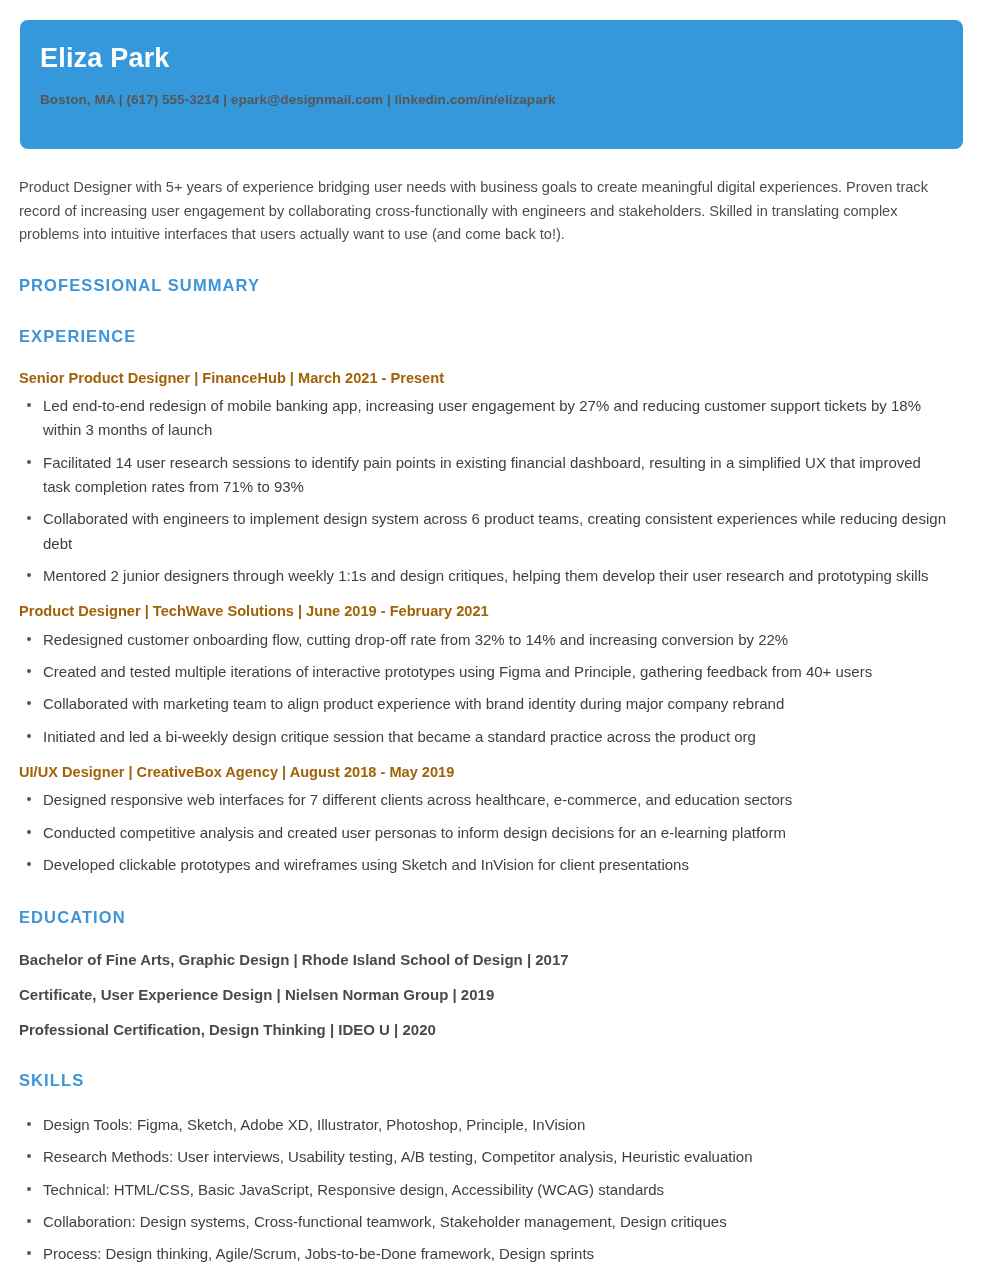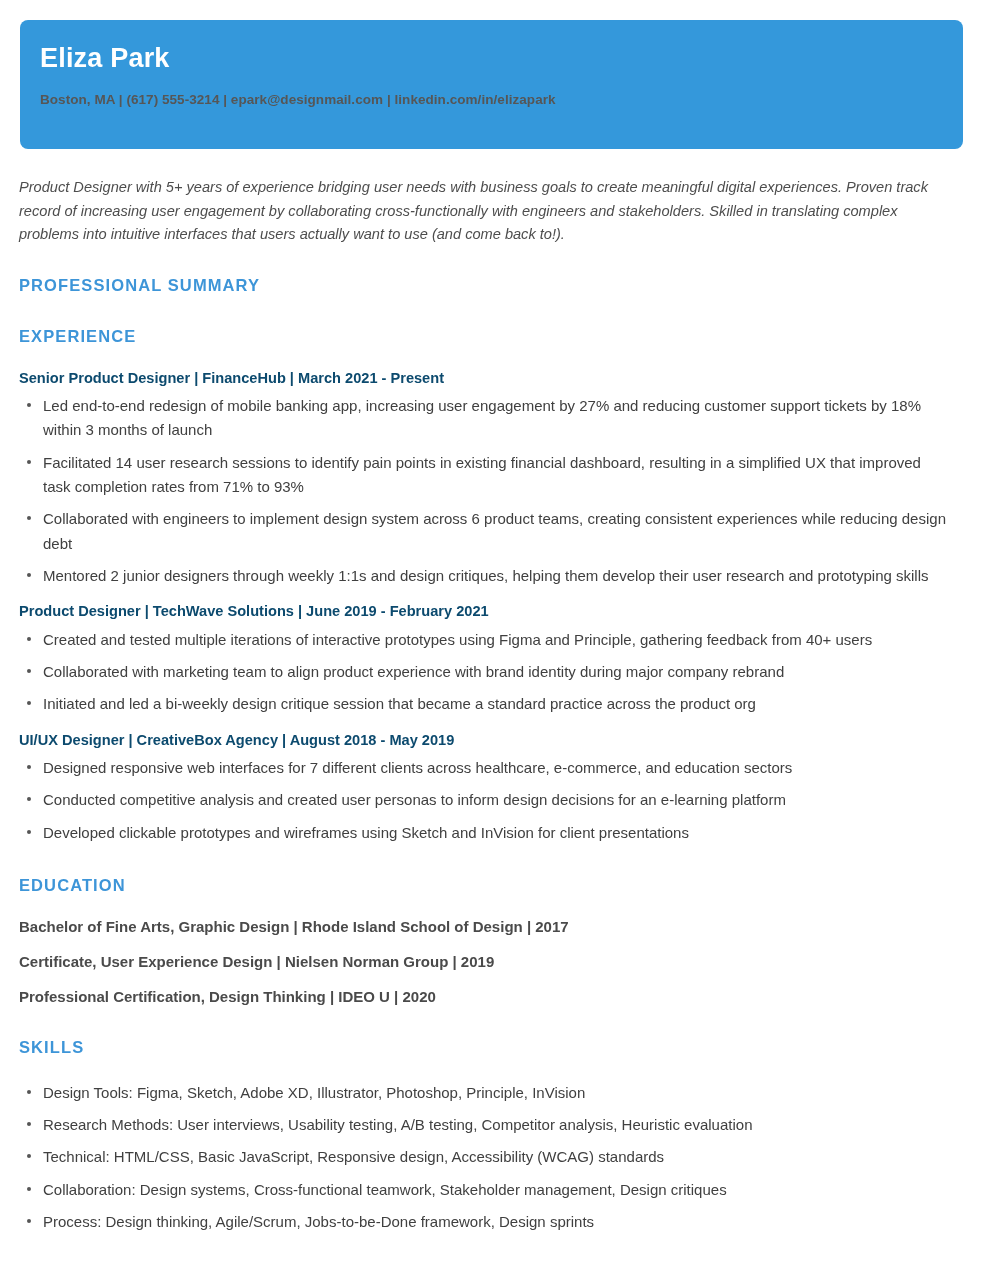--- a/index.html
+++ b/index.html
@@ -55,40 +55,39 @@
     padding: 0 38px 0 19px;
     margin-top: 27px;
   }
 
   .summary-paragraph {
     font-size: 14.6px;
     line-height: 1.62;
     color: #4d4d4d;
     margin: 0 0 14px 0;
     max-width: 940px;
-    font-style: italic;
   }
 
   .section-heading {
     font-size: 16.5px;
     font-weight: bold;
     color: #3d95d8;
     letter-spacing: 1.1px;
     text-transform: uppercase;
     margin: 30px 0 0 0;
     line-height: 1.3;
   }
   .section-heading.first { margin-top: 28px; }
 
   .section-body { margin-top: 18px; }
 
   .entry-title {
     font-size: 14.6px;
     font-weight: bold;
-    color: #0c4a6e;
+    color: #a16207;
     line-height: 1.4;
     margin: 0 0 6px 0;
   }
   .entry-block + .entry-block { margin-top: 13px; }
 
   ul.bullets {
     list-style: none;
     margin: 0 0 0 0;
     padding: 0;
   }
@@ -154,20 +153,21 @@
           <li>Led end-to-end redesign of mobile banking app, increasing user engagement by 27% and reducing customer support tickets by 18% within 3 months of launch</li>
           <li>Facilitated 14 user research sessions to identify pain points in existing financial dashboard, resulting in a simplified UX that improved task completion rates from 71% to 93%</li>
           <li>Collaborated with engineers to implement design system across 6 product teams, creating consistent experiences while reducing design debt</li>
           <li>Mentored 2 junior designers through weekly 1:1s and design critiques, helping them develop their user research and prototyping skills</li>
         </ul>
       </div>
 
       <div class="entry-block">
         <div class="entry-title">Product Designer | TechWave Solutions | June 2019 - February 2021</div>
         <ul class="bullets">
+          <li>Redesigned customer onboarding flow, cutting drop-off rate from 32% to 14% and increasing conversion by 22%</li>
           <li>Created and tested multiple iterations of interactive prototypes using Figma and Principle, gathering feedback from 40+ users</li>
           <li>Collaborated with marketing team to align product experience with brand identity during major company rebrand</li>
           <li>Initiated and led a bi-weekly design critique session that became a standard practice across the product org</li>
         </ul>
       </div>
 
       <div class="entry-block">
         <div class="entry-title">UI/UX Designer | CreativeBox Agency | August 2018 - May 2019</div>
         <ul class="bullets">
           <li>Designed responsive web interfaces for 7 different clients across healthcare, e-commerce, and education sectors</li>

